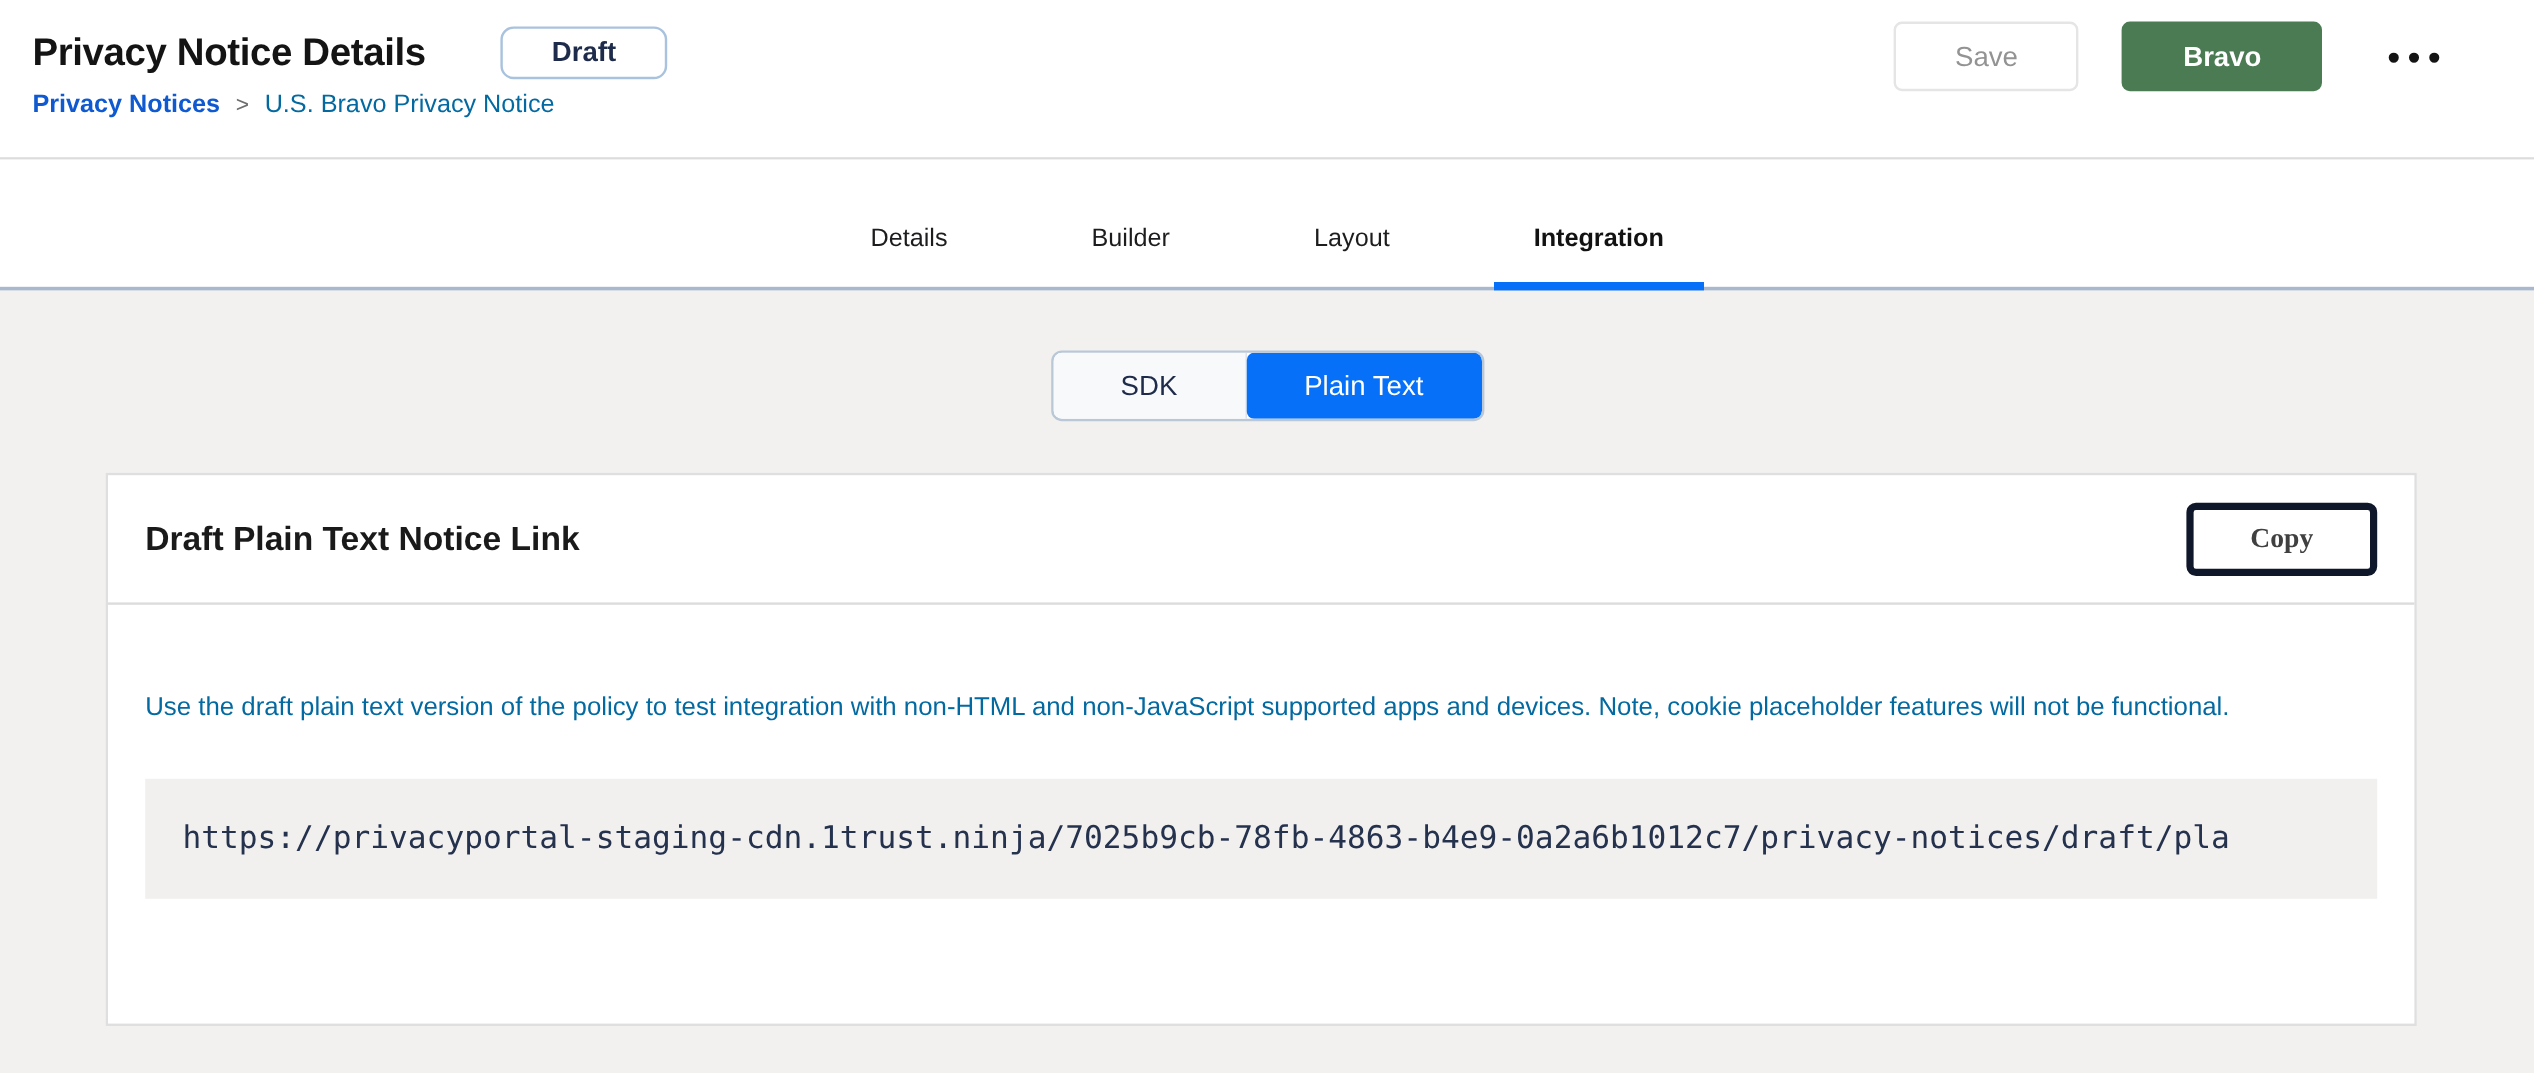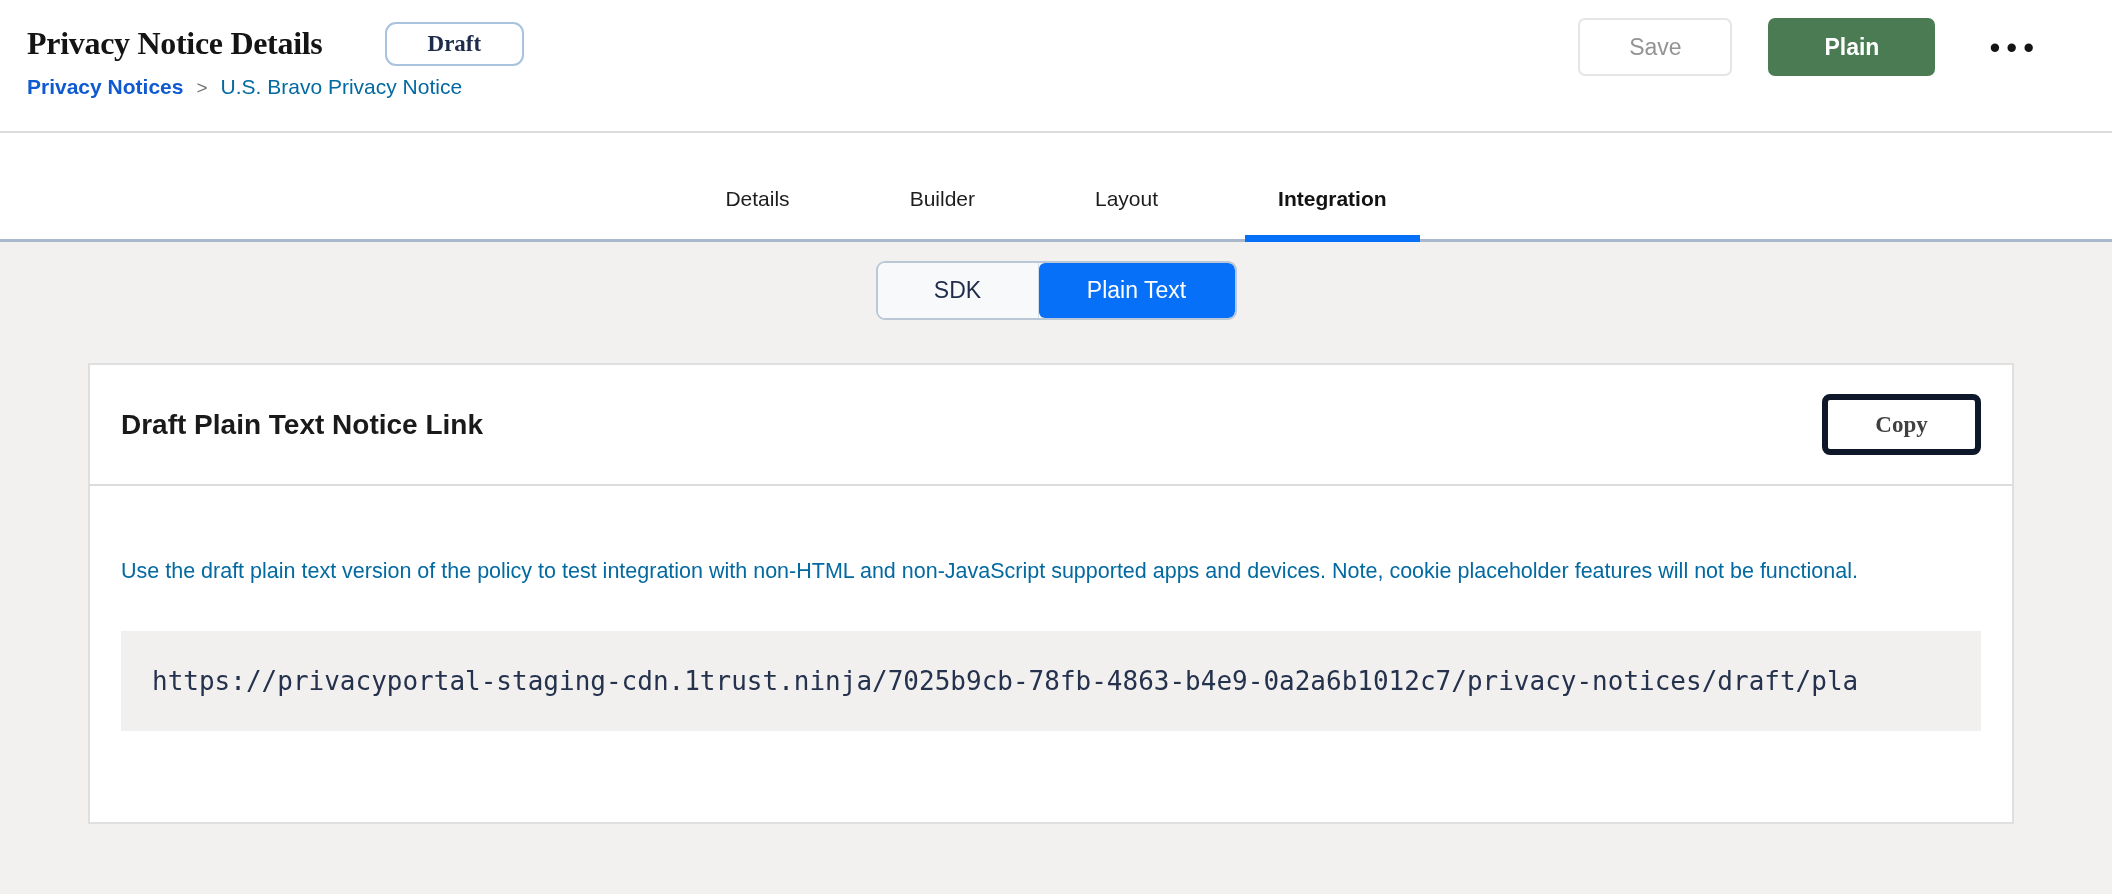--- a/index.html
+++ b/index.html
@@ -14,21 +14,21 @@
   .page { width: 2112px; height: 894px; position: relative; }
 
   
   .topbar {
     height: 133px; background: #ffffff;
     border-bottom: 2px solid #dcdcdc;
     display: flex; justify-content: space-between;
     padding: 0 72px 0 27px;
   }
   .topbar-left { padding-top: 22px; }
-  .title-row { display: flex; align-items: center; gap: 62px; font-family: Liberation Serif, serif; }
+  .title-row { display: flex; align-items: center; gap: 62px; }
   .page-title {
     margin: 0; font-size: 32px; font-weight: 700; color: #141414;
     letter-spacing: -0.3px; line-height: 1.1;
   }
   .status-badge {
     display: inline-block;
     border: 2px solid #a9c2de; border-radius: 11px;
     padding: 6px 41px;
     font-size: 23px; font-weight: 700; color: #1e2b4a;
     background: #ffffff; line-height: 1.2;
@@ -80,42 +80,42 @@
     bottom: -3px; height: 7px; background: #0670f8;
   }
   .caret-down {
     width: 0; height: 0; margin-left: 11px; margin-top: 5px;
     border-left: 13px solid transparent;
     border-right: 13px solid transparent;
     border-top: 17px solid #1c1c1c;
   }
 
   
-  .content { padding-top: 19px; }
+  .content { padding-top: 50px; }
 
   .segmented {
     width: fit-content; margin: 0 auto;
     display: flex; height: 59px;
     border: 2px solid #b9c7d7; border-radius: 9px;
     overflow: hidden; background: #ffffff;
   }
   .seg {
     border: none; height: 100%; font-family: inherit;
     font-size: 23px; cursor: pointer; line-height: 1;
   }
   .seg-left { width: 161px; background: #f8f9fa; color: #1e2b4a; border-right: 1px solid #d4dde6; }
   .seg-right { width: 196px; background: #0670f8; color: #ffffff; border-radius: 6px; }
 
   .card {
     margin: 43px 98px 0 88px;
     height: 461px; background: #ffffff;
     border: 2px solid #dfdfdf;
   }
   .card-head {
-    height: 121px; padding: 0 31px;
+    height: 108px; padding: 0 31px;
     display: flex; align-items: center; justify-content: space-between;
     border-bottom: 2px solid #dcdcdc;
   }
   .card-title { margin: 0; font-size: 28px; font-weight: 700; color: #1a1a1a; }
   .btn-copy {
     width: 159px; height: 61px;
     background: #ffffff; border: 6px solid #0f172a; border-radius: 8px;
     font-family: Liberation Serif, serif; font-size: 23px; font-weight: 700; color: #404040;
     cursor: pointer;
   }
@@ -147,21 +147,21 @@
         <span class="status-badge">Draft</span>
       </div>
       <nav class="breadcrumb">
         <a class="crumb-link">Privacy Notices</a>
         <span class="crumb-sep">&gt;</span>
         <span class="crumb-current">U.S. Bravo Privacy Notice</span>
       </nav>
     </div>
     <div class="topbar-actions">
       <button class="btn btn-save">Save</button>
-      <button class="btn btn-submit">Plain</button>
+      <button class="btn btn-submit">Bravo</button>
       <button class="more-dots">
         <span>•••</span>
       </button>
     </div>
   </header>
 
   <nav class="tabbar">
     <div class="tab">Details</div>
     <div class="tab">Builder</div>
     <div class="tab">Layout</div>

